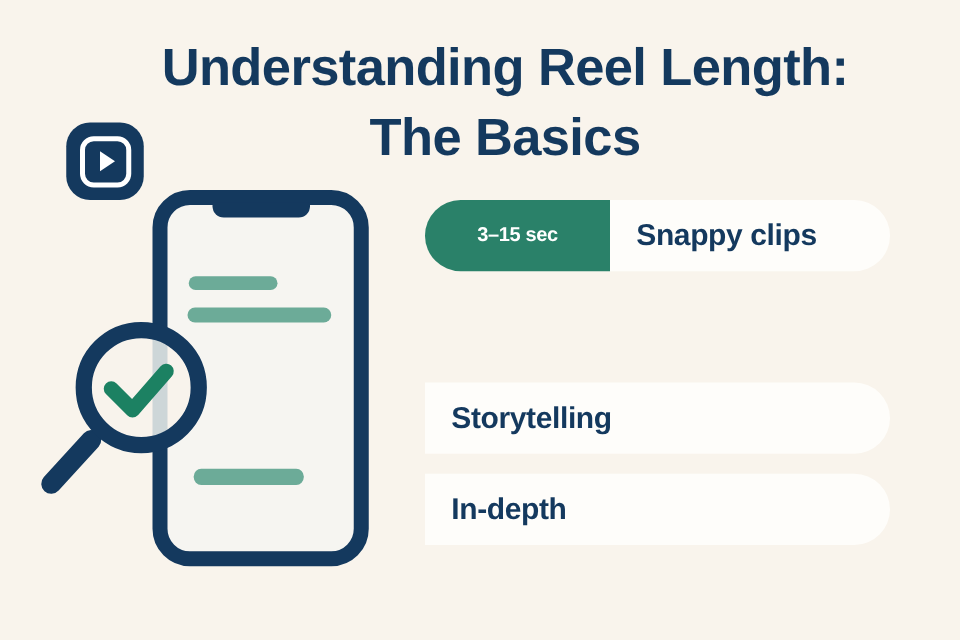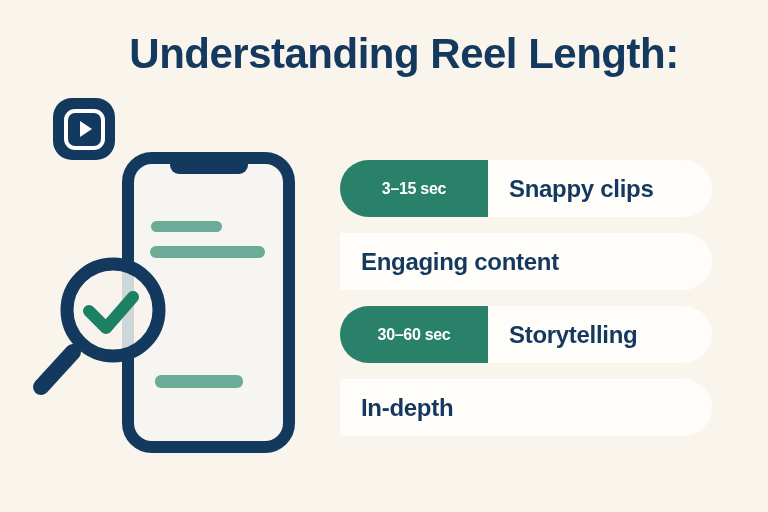--- a/index.html
+++ b/index.html
@@ -110,20 +110,21 @@
     overflow: hidden;
   }
 </style>
 </head>
 <body>
 
 <div class="canvas">
 
   <div class="title">
     <div>Understanding Reel Length:</div>
+    <div>The Basics</div>
   </div>
 
   <div class="play-icon">
     <div class="play-inner">
       <div class="play-tri"></div>
     </div>
   </div>
 
   <div class="phone">
     <div class="notch"></div>
@@ -149,24 +150,22 @@
 
     <circle cx="98" cy="70" r="46" fill="none" stroke="#14395e" stroke-width="13"></circle>
   </svg>
 
   <div class="rows">
     <div class="row">
       <div class="row-duration">3–15 sec</div>
       <div class="row-desc">Snappy clips</div>
     </div>
     <div class="row">
-      <div class="row-desc">Engaging content</div>
     </div>
     <div class="row">
-      <div class="row-duration">30–60 sec</div>
       <div class="row-desc">Storytelling</div>
     </div>
     <div class="row">
       <div class="row-desc">In-depth</div>
     </div>
   </div>
 
 </div>
 
 </body></html>

